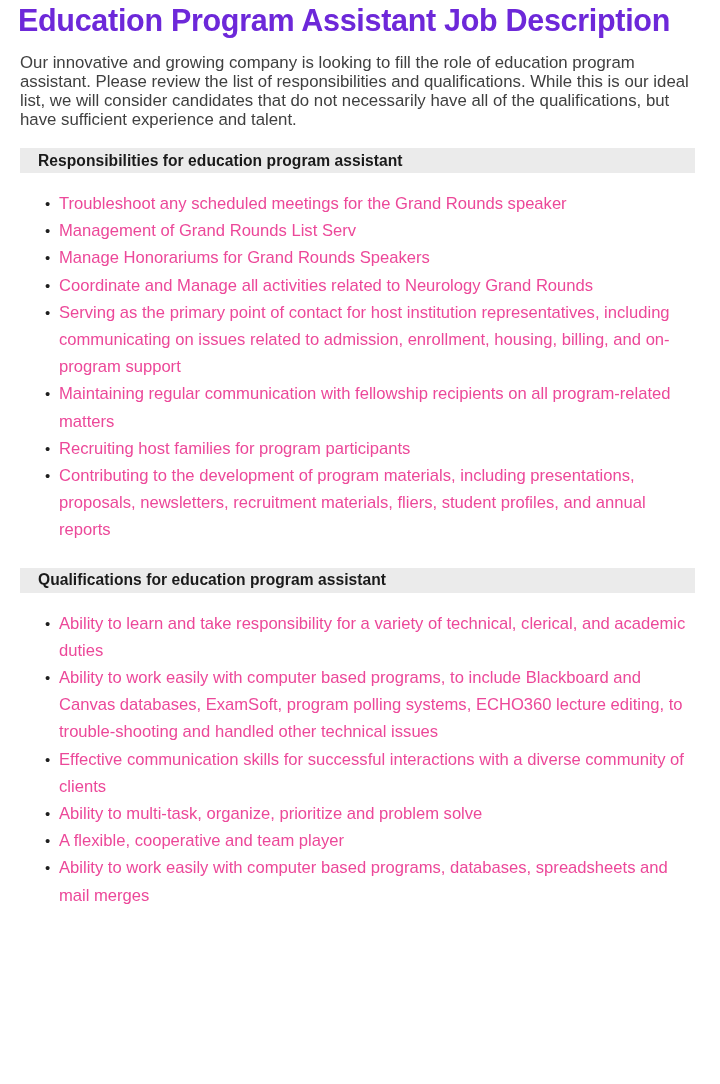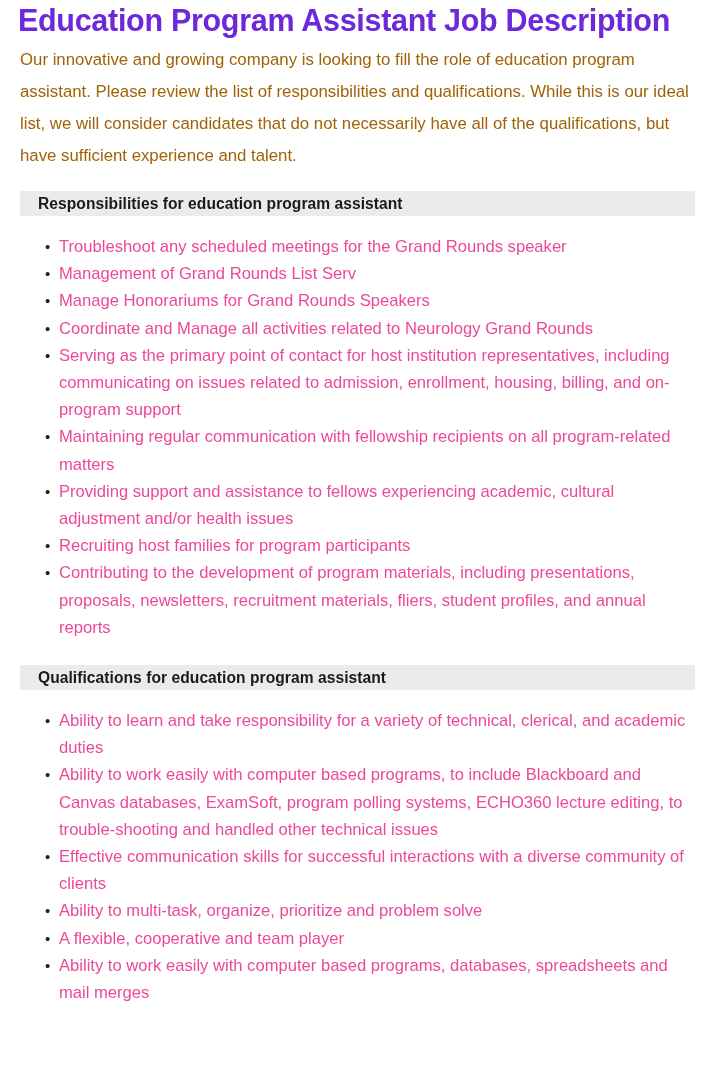--- a/index.html
+++ b/index.html
@@ -26,25 +26,25 @@
     margin: 0;
     padding: 0 18px 0 18px;
     font-size: 30.5px;
     font-weight: bold;
     letter-spacing: -0.3px;
     line-height: 40px;
     color: #6d28d9;
     white-space: nowrap;
   }
   .intro {
-    margin: 4px 0 0 0;
+    margin: 13px 0 0 0;
     padding: 0 28px 0 20px;
     font-size: 16.8px;
-    line-height: 32px;
-    color: #a16207;
+    line-height: 19px;
+    color: #404040;
     max-width: 674px;
   }
   .section {
     margin-top: 19px;
   }
   .section-header {
     margin: 0 25px 0 20px;
     background: #ebebeb;
     height: 25px;
     display: flex;
@@ -97,21 +97,20 @@
     <div class="section-header">
       <span class="section-header-label">Responsibilities for education program assistant</span>
     </div>
     <ul class="bullets">
       <li>Troubleshoot any scheduled meetings for the Grand Rounds speaker</li>
       <li>Management of Grand Rounds List Serv</li>
       <li>Manage Honorariums for Grand Rounds Speakers</li>
       <li>Coordinate and Manage all activities related to Neurology Grand Rounds</li>
       <li>Serving as the primary point of contact for host institution representatives, including communicating on issues related to admission, enrollment, housing, billing, and on-program support</li>
       <li>Maintaining regular communication with fellowship recipients on all program-related matters</li>
-      <li>Providing support and assistance to fellows experiencing academic, cultural adjustment and/or health issues</li>
       <li>Recruiting host families for program participants</li>
       <li>Contributing to the development of program materials, including presentations, proposals, newsletters, recruitment materials, fliers, student profiles, and annual reports</li>
     </ul>
   </div>
 
   <div class="section qualifications">
     <div class="section-header">
       <span class="section-header-label">Qualifications for education program assistant</span>
     </div>
     <ul class="bullets">

